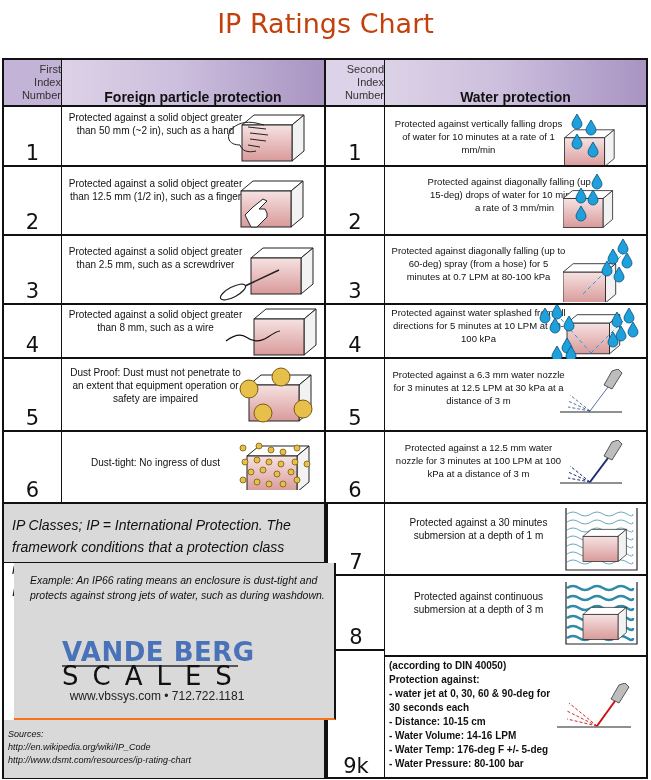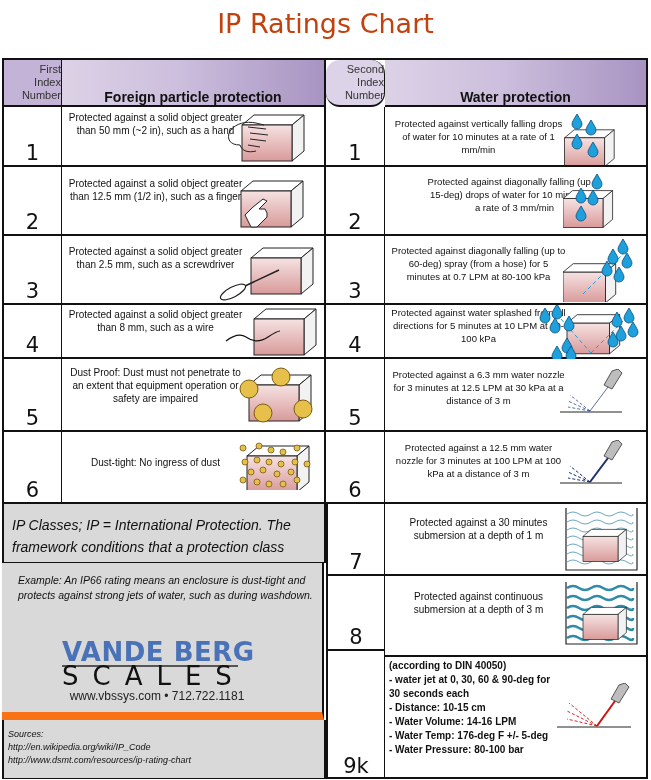--- a/index.html
+++ b/index.html
@@ -42,21 +42,21 @@
     <path id="drop" d="M0,-7 C3,-2 5,1 5,3 A5,5 0 1 1 -5,3 C-5,1 -3,-2 0,-7 Z" fill="#1ea0dc" stroke="#0a4f7a" stroke-width="0.8"></path>
   </defs>
 </svg>
 
 <div class="cell hdr-idx" style="left:4px;top:60px;width:58px;height:47px;flex-direction:column;">
   <span>First</span>
   <span>Index</span>
   <span>Number</span>
 </div>
 <div class="cell hdr-title" style="left:62px;top:60px;width:264px;height:47px;border-right:2px solid #111;">Foreign particle protection</div>
-<div class="cell hdr-idx" style="left:326px;top:60px;width:59px;height:47px;background:#ddd3e8;flex-direction:column;border-radius:14px;">
+<div class="cell hdr-idx" style="left:326px;top:60px;width:59px;height:47px;background:#ddd3e8;flex-direction:column;">
   <span>Second</span>
   <span>Index</span>
   <span>Number</span>
 </div>
 <div class="cell hdr-title" style="left:385px;top:60px;width:261px;height:47px;border-right:none;">Water protection</div>
 
 <div class="cell num" style="left:4px;top:107px;width:58px;height:60px;">1</div>
 <div class="cell" style="left:62px;top:107px;width:264px;height:60px;border-right:2px solid #111;">
   <span class="desc" style="top:4px;">Protected against a solid object greater than 50 mm (~2 in), such as a hand</span>
   <svg class="icon" style="left:150px;top:4px;" width="100" height="52">
@@ -263,41 +263,42 @@
     <g transform="translate(18,24) scale(0.7)">
         <use href="#box"></use>
       </g>
   </svg>
 </div>
 
 <div class="cell num" style="left:326px;top:651px;width:59px;height:127px;border-left:2px solid #111;border-bottom:none;">9k</div>
 <div class="cell" style="left:385px;top:651px;width:261px;height:127px;border-right:none;border-bottom:none;">
   <div class="k9" style="left:4px;top:8px;font-weight:bold;">
     <div>(according to DIN 40050)</div>
+    <div>Protection against:</div>
     <div>- water jet at 0, 30, 60 &amp; 90-deg for</div>
     <div>30 seconds each</div>
     <div>- Distance: 10-15 cm</div>
     <div>- Water Volume: 14-16 LPM</div>
     <div>- Water Temp: 176-deg F +/- 5-deg</div>
     <div>- Water Pressure: 80-100 bar</div>
   </div>
   <svg class="icon" style="left:172px;top:32px;" width="80" height="54">
     <line x1="0" y1="44" x2="74" y2="44" stroke="#222" stroke-width="1"></line>
     <line x1="40" y1="43" x2="58" y2="18" stroke="#cc1111" stroke-width="2"></line>
     <polygon points="54,16 62,20 72,4 68,0 62,2" fill="#bdbdbd" stroke="#333" stroke-width="0.8"></polygon>
     <line x1="40" y1="43" x2="12" y2="20" stroke="#cc1111" stroke-width="0.9" stroke-dasharray="3,2"></line>
     <line x1="40" y1="43" x2="10" y2="28" stroke="#cc1111" stroke-width="0.9" stroke-dasharray="3,2"></line>
     <line x1="40" y1="43" x2="10" y2="36" stroke="#cc1111" stroke-width="0.9" stroke-dasharray="3,2"></line>
   </svg>
 </div>
 
 <div class="gray" style="position:absolute;left:4px;top:504px;width:322px;height:59px;border-bottom:1px solid #111;border-right:2px solid #111;">
   <div class="note" style="left:8px;top:10px;width:300px;">IP Classes; IP = International Protection. The framework conditions that a protection class must guarantee are outlined in DIN 40050 and IEC-EN 60529.</div>
 </div>
-<div class="gray" style="position:absolute;left:2px;top:563px;width:322px;height:157px;border-bottom:8px solid #f97316;border-right:2px solid #111;padding-left:20px;">
+<div class="gray" style="position:absolute;left:14px;top:563px;width:322px;height:157px;border-bottom:2px solid #f97316;border-right:2px solid #111;padding-left:20px;">
   <div class="note" style="left:16px;top:10px;width:300px;font-size:10.5px;line-height:15px;">Example: An IP66 rating means an enclosure is dust-tight and protects against strong jets of water, such as during washdown.</div>
 </div>
 <div class="logo-top">VANDE BERG</div>
 <div class="logo-line"></div>
 <div class="logo-bot">SCALES</div>
 <div class="logo-web">www.vbssys.com • 712.722.1181</div>
 
 <div class="gray" style="position:absolute;left:4px;top:720px;width:322px;height:58px;border-right:2px solid #111;">
   <div class="src" style="left:4px;top:8px;">
     <div>Sources:</div>

